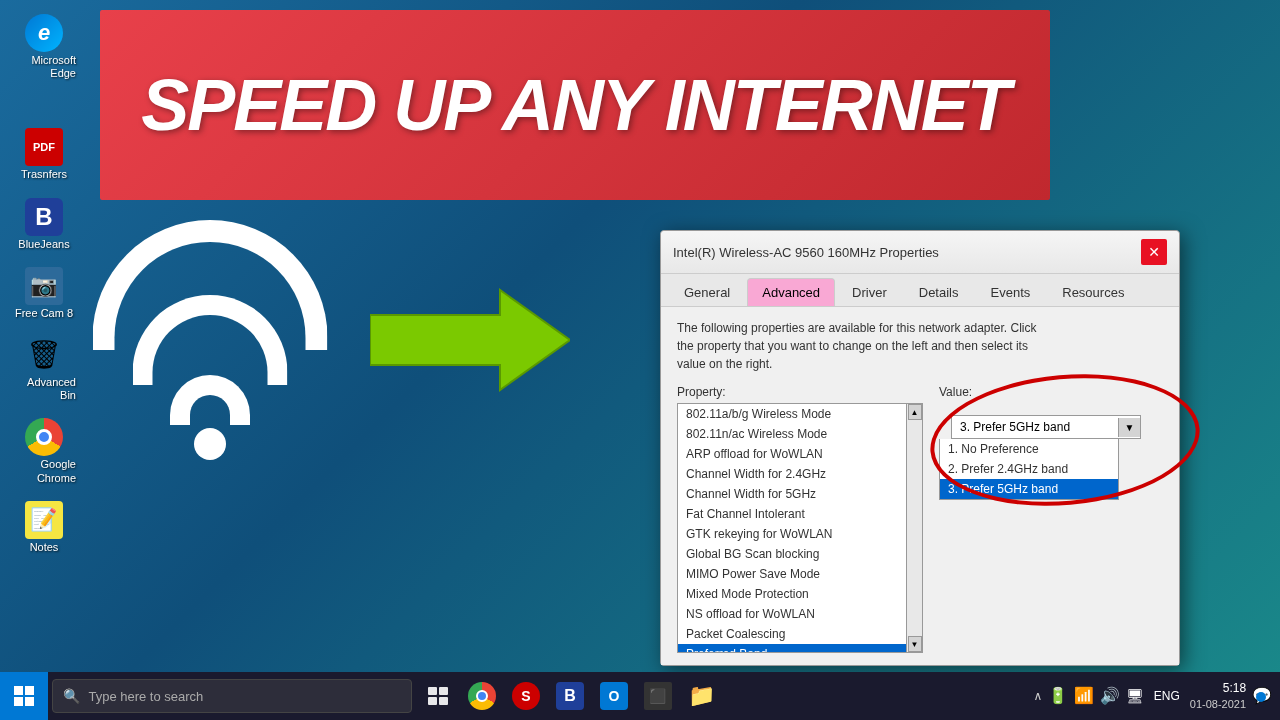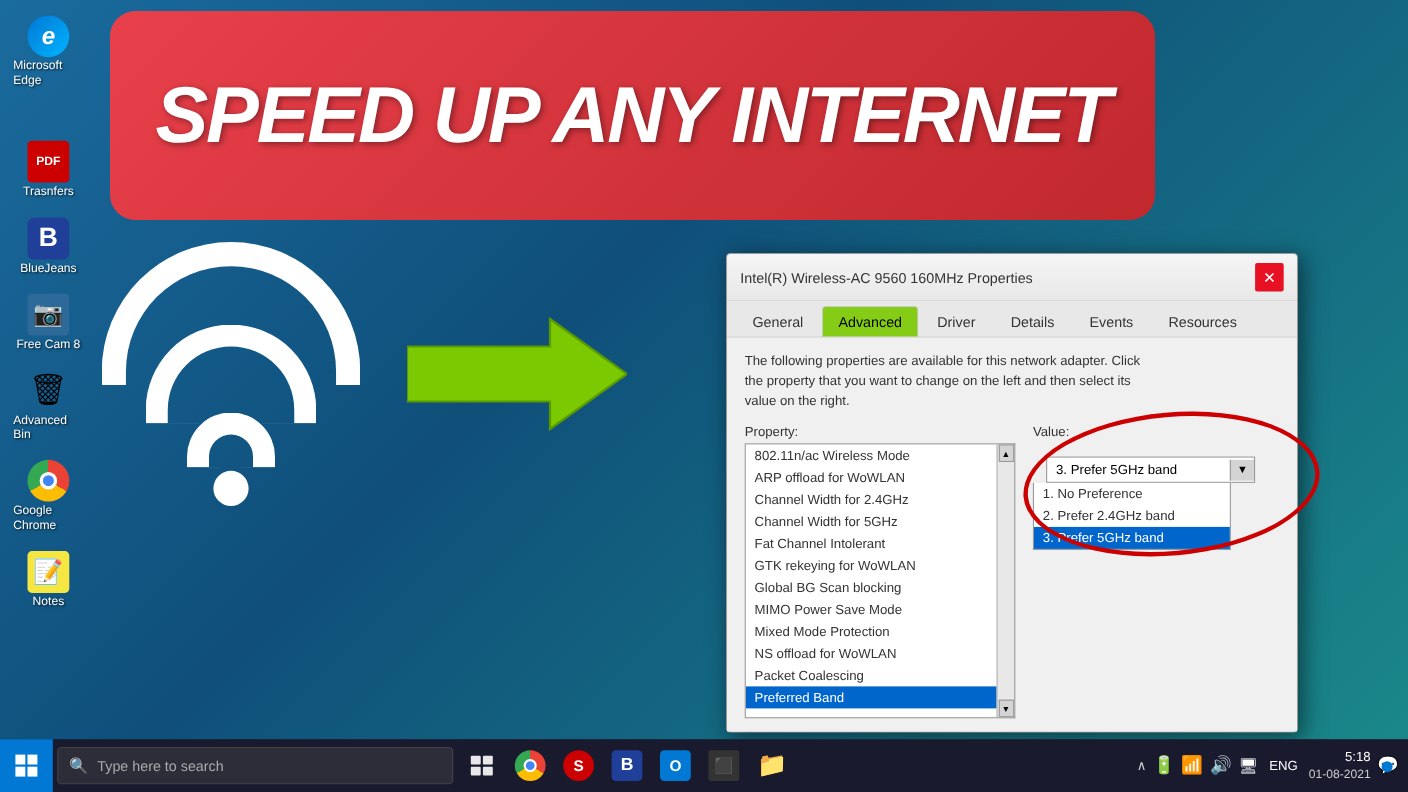--- a/index.html
+++ b/index.html
@@ -110,21 +110,21 @@
       width: 72px;
       padding: 4px;
       border-radius: 4px;
       cursor: pointer;
       gap: 2px;
     }
 
     .desktop-icon-label {
       color: white;
       font-size: 11px;
-      text-align: left;
+      text-align: right;
       text-shadow: 1px 1px 2px rgba(0,0,0,0.8);
       line-height: 1.2;
     }
 
     
     .edge-icon-shape {
       width: 38px;
       height: 38px;
       background: linear-gradient(135deg, #0078d4, #00b4ff);
       border-radius: 50%;
@@ -220,21 +220,21 @@
     }
 
     
     .speed-banner {
       position: absolute;
       top: 10px;
       left: 100px;
       width: 950px;
       height: 190px;
       background: linear-gradient(135deg, #e8404a, #c0282e);
-      border-radius: 23px;
+      border-radius: 2px;
       display: flex;
       align-items: center;
       justify-content: center;
       z-index: 5;
     }
 
     .speed-banner-text {
       color: white;
       font-size: 72px;
       font-weight: 900;
@@ -300,21 +300,21 @@
       font-size: 13px;
       cursor: pointer;
       border: 1px solid transparent;
       border-bottom: none;
       margin-top: 4px;
       border-radius: 4px 4px 0 0;
       color: #333;
     }
 
     .dialog-tab.active {
-      background: #84cc16;
+      background: #f9a8d4;
       border-color: #ccc;
       color: #000;
       font-weight: 500;
     }
 
     .dialog-body {
       padding: 12px 16px;
       background: #f0f0f0;
     }
 
@@ -632,20 +632,21 @@
 
     <div class="dialog-body">
       <div class="dialog-desc">The following properties are available for this network adapter. Click<br>the property that you want to change on the left and then select its<br>value on the right.</div>
 
       <div class="dialog-content">
 
         <div style="flex:0 0 auto;">
           <div class="property-label">Property:</div>
           <div style="display:flex;">
             <div class="property-list">
+              <div class="property-item">802.11a/b/g Wireless Mode</div>
               <div class="property-item">802.11n/ac Wireless Mode</div>
               <div class="property-item">ARP offload for WoWLAN</div>
               <div class="property-item">Channel Width for 2.4GHz</div>
               <div class="property-item">Channel Width for 5GHz</div>
               <div class="property-item">Fat Channel Intolerant</div>
               <div class="property-item">GTK rekeying for WoWLAN</div>
               <div class="property-item">Global BG Scan blocking</div>
               <div class="property-item">MIMO Power Save Mode</div>
               <div class="property-item">Mixed Mode Protection</div>
               <div class="property-item">NS offload for WoWLAN</div>

